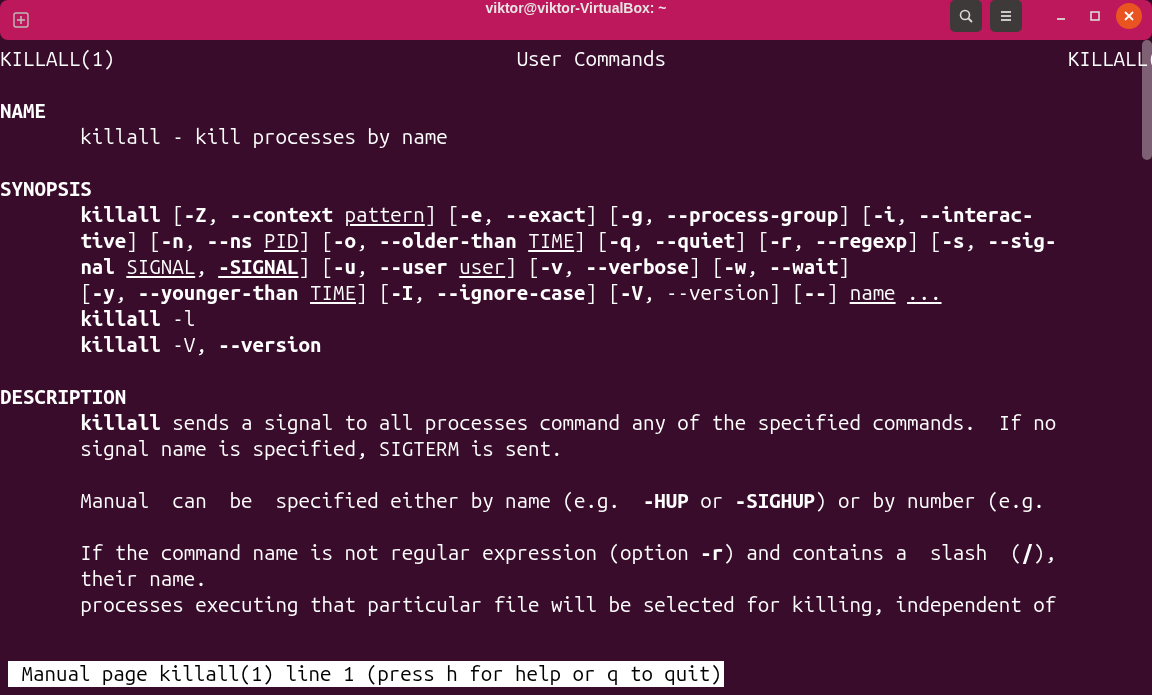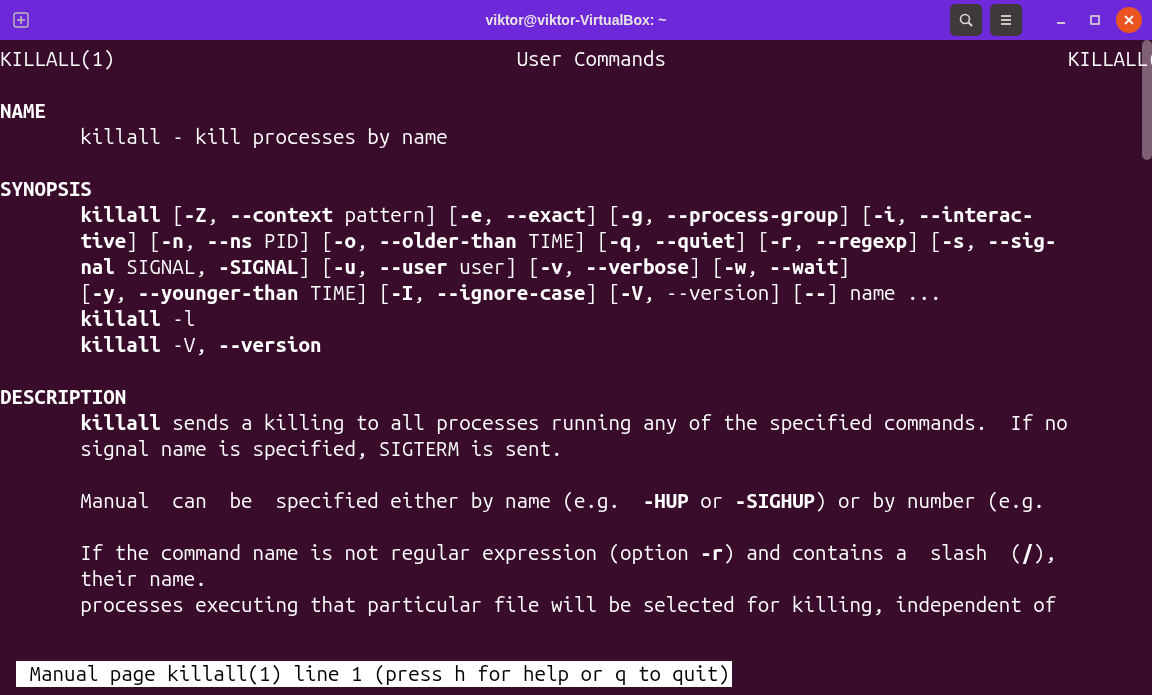--- a/index.html
+++ b/index.html
@@ -1,32 +1,32 @@
 <!DOCTYPE html>
 <html><head>
 <meta charset="utf-8">
 <style>
   html,body{margin:0;padding:0;width:1152px;height:695px;overflow:hidden;background:#2b2b2b;font-family:sans-serif;}
   .window{position:relative;width:1152px;height:695px;background:#380c2a;}
   
-  .titlebar{height:40px;width:100%;background:#6d28d9;display:flex;align-items:center;position:relative;}
+  .titlebar{height:40px;width:100%;background:#be185d;display:flex;align-items:flex-start;position:relative;border-radius:8px;}
   .title-left{display:flex;align-items:center;height:100%;padding-left:4px;}
   .title-left .icon{width:22px;height:22px;margin:0 6px;display:flex;align-items:center;justify-content:center;}
   .title-center{position:absolute;left:0;right:0;text-align:center;color:#e8e6e3;font-size:14px;font-weight:600;pointer-events:none;}
   .title-right{margin-left:auto;display:flex;align-items:center;gap:8px;padding-right:10px;}
   .square-btn{width:32px;height:32px;border-radius:5px;background:#3f3a3a;display:flex;align-items:center;justify-content:center;color:#dcd9d6;}
   .win-btn{width:26px;height:26px;border-radius:50%;display:flex;align-items:center;justify-content:center;color:#dcd9d6;}
   .win-close{background:#e95420;color:#fff;}
   
   .term{font-family:"Ubuntu Mono","DejaVu Sans Mono",monospace;font-size:20.5px;line-height:26px;color:#ffffff;white-space:pre;padding:0;margin:0;}
   .content{padding-top:6px;}
   .b{font-weight:700;}
-  .u{}
+  .u{text-decoration:underline;}
   
-  .status{position:absolute;left:16px;bottom:8px;background:#ffffff;color:#000000;font-family:"Ubuntu Mono","DejaVu Sans Mono",monospace;font-size:20.5px;line-height:26px;white-space:pre;padding:0 2px;}
+  .status{position:absolute;left:8px;bottom:8px;background:#ffffff;color:#000000;font-family:"Ubuntu Mono","DejaVu Sans Mono",monospace;font-size:20.5px;line-height:26px;white-space:pre;padding:0 2px;}
   
   .scrollbar-track{position:absolute;right:0;top:40px;bottom:0;width:10px;background:transparent;}
   .scrollbar-thumb{position:absolute;right:0;top:0;width:10px;height:120px;background:rgba(255,255,255,0.35);border-radius:5px;}
   svg{display:block;}
 </style>
 </head>
 <body>
 
 <div class="window">
 
@@ -83,21 +83,21 @@
 <div class="term"> </div>
 <div class="term b">SYNOPSIS</div>
 <div class="term">       <span class="b">killall</span><span> [</span><span class="b">-Z</span><span>,</span><span class="b"> --context </span><span class="u">pattern</span><span>] [</span><span class="b">-e</span><span>,</span><span class="b"> --exact</span><span>] [</span><span class="b">-g</span><span>,</span><span class="b"> --process-group</span><span>] [</span><span class="b">-i</span><span>,</span><span class="b"> --interac-</span></div>
 <div class="term">       <span class="b">tive</span><span>] [</span><span class="b">-n</span><span>,</span><span class="b"> --ns </span><span class="u">PID</span><span>] [</span><span class="b">-o</span><span>,</span><span class="b"> --older-than </span><span class="u">TIME</span><span>] [</span><span class="b">-q</span><span>,</span><span class="b"> --quiet</span><span>] [</span><span class="b">-r</span><span>,</span><span class="b"> --regexp</span><span>] [</span><span class="b">-s</span><span>,</span><span class="b"> --sig-</span></div>
 <div class="term">       <span class="b">nal </span><span class="u">SIGNAL</span><span>, </span><span class="b u">-SIGNAL</span><span>] [</span><span class="b">-u</span><span>,</span><span class="b"> --user </span><span class="u">user</span><span>] [</span><span class="b">-v</span><span>,</span><span class="b"> --verbose</span><span>] [</span><span class="b">-w</span><span>,</span><span class="b"> --wait</span><span>]</span></div>
 <div class="term">       <span>[</span><span class="b">-y</span><span>,</span><span class="b"> --younger-than </span><span class="u">TIME</span><span>] [</span><span class="b">-I</span><span>,</span><span class="b"> --ignore-case</span><span>] [</span><span class="b">-V</span><span>,</span><span> --version</span><span>] [</span><span class="b">--</span><span>] </span><span class="u">name</span><span> </span><span class="u">...</span></div>
 <div class="term">       <span class="b">killall</span><span> -l</span></div>
 <div class="term">       <span class="b">killall</span><span> -V, </span><span class="b">--version</span></div>
 <div class="term"> </div>
 <div class="term b">DESCRIPTION</div>
-<div class="term">       <span class="b">killall</span><span> sends a killing to all processes running any of the specified commands.  If no</span></div>
+<div class="term">       <span class="b">killall</span><span> sends a signal to all processes command any of the specified commands.  If no</span></div>
 <div class="term">       signal name is specified, SIGTERM is sent.</div>
 <div class="term"> </div>
 <div class="term"><span>       Manual  can  be  specified either by name (e.g.  </span><span class="b">-HUP</span><span> or </span><span class="b">-SIGHUP</span><span>) or by number (e.g.</span></div>
 <div class="term"> </div>
 <div class="term"><span>       If the command name is not regular expression (option </span><span class="b">-r</span><span>) and contains a  slash  (</span><span class="b">/</span><span>),</span></div>
 <div class="term">       their name.</div>
 <div class="term">       processes executing that particular file will be selected for killing, independent of</div>
   </div>
 
   <div class="status"> Manual page killall(1) line 1 (press h for help or q to quit)</div>

